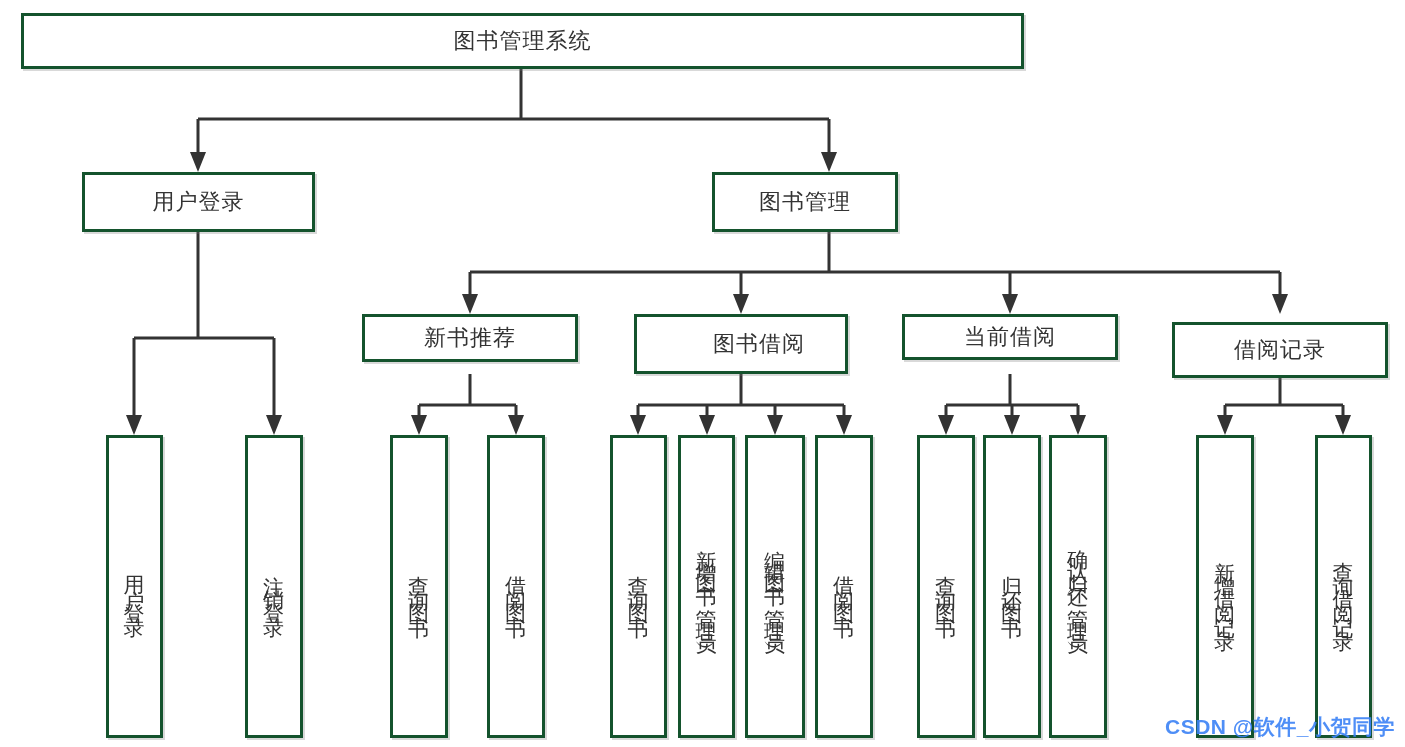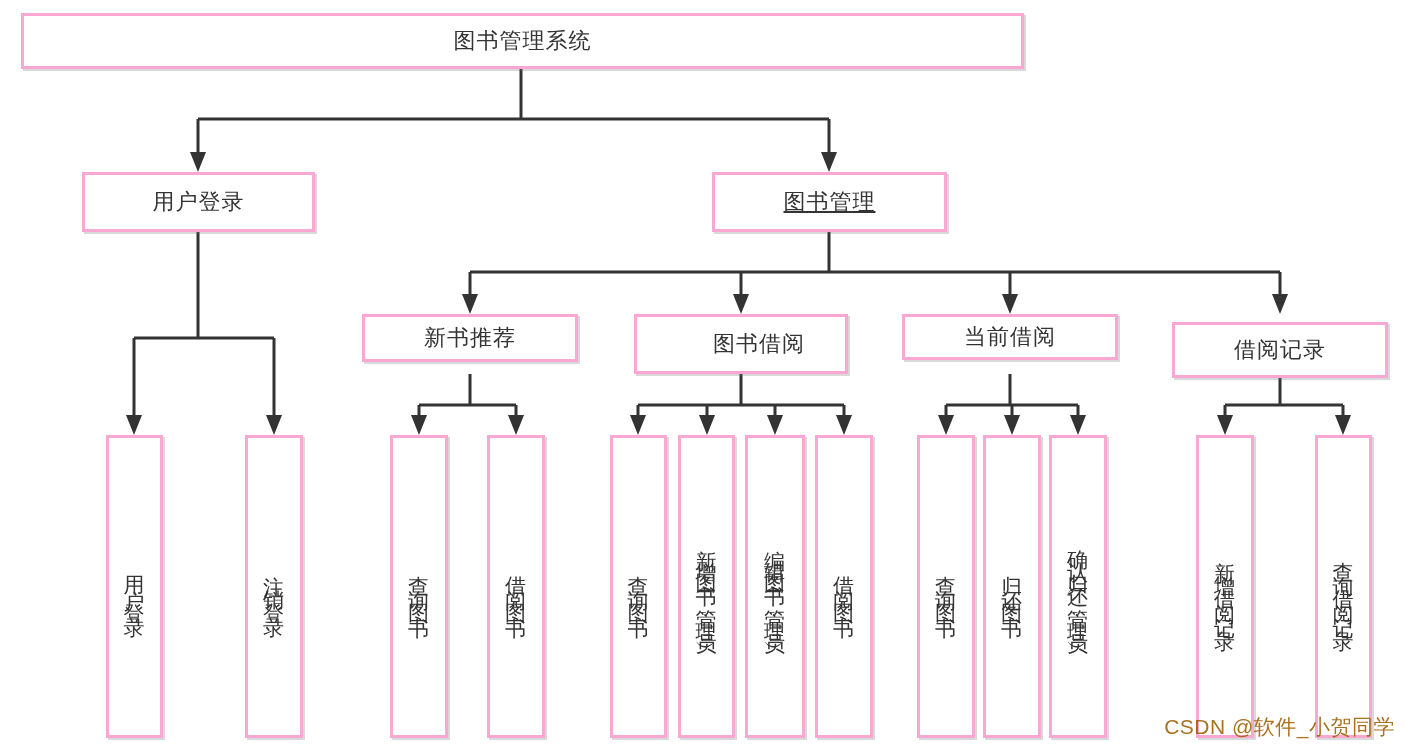--- a/index.html
+++ b/index.html
@@ -19,21 +19,21 @@
     position: absolute;
     left: 0;
     top: 0;
     width: 1405px;
     height: 747px;
     pointer-events: none;
   }
   .node {
     position: absolute;
     box-sizing: border-box;
-    border: 3px solid #f9a8d4;
+    border: 3px solid #14532d;
     background: #ffffff;
     color: #333333;
     display: flex;
     align-items: center;
     justify-content: center;
     box-shadow: 2px 2px 0 rgba(120,120,120,0.28);
   }
   .hnode {
     font-size: 22px;
     letter-spacing: 1px;
@@ -47,24 +47,25 @@
     white-space: nowrap;
   }
   .vnode.tight span {
     letter-spacing: 12px;
   }
   .watermark {
     position: absolute;
     right: 10px;
     bottom: 6px;
     font-size: 21px;
-    color: #a16207;
+    color: #3b82f6;
     opacity: 0.9;
     z-index: 10;
     letter-spacing: 0.5px;
+    font-weight: bold;
   }
 </style>
 </head>
 <body>
 
 <div class="canvas">
 
   <svg class="connectors" viewBox="0 0 1405 747" xmlns="http://www.w3.org/2000/svg">
     <path fill="none" stroke="#333333" stroke-width="3" d="
       M521 69 V119 M198 119 H829 M198 119 V156 M829 119 V156
@@ -93,21 +94,21 @@
       <polygon points="1004,415 1020,415 1012,435"></polygon>
       <polygon points="1070,415 1086,415 1078,435"></polygon>
       <polygon points="1217,415 1233,415 1225,435"></polygon>
       <polygon points="1335,415 1351,415 1343,435"></polygon>
     </g>
   </svg>
 
   <div class="node hnode" style="left:21px; top:13px; width:1003px; height:56px;">图书管理系统</div>
 
   <div class="node hnode" style="left:82px; top:172px; width:233px; height:60px;">用户登录</div>
-  <div class="node hnode" style="left:712px; top:172px; width:235px; height:60px;text-decoration:underline;">图书管理</div>
+  <div class="node hnode" style="left:712px; top:172px; width:186px; height:60px;">图书管理</div>
 
   <div class="node hnode" style="left:362px; top:314px; width:216px; height:48px;">新书推荐</div>
   <div class="node hnode" style="left:634px; top:314px; width:214px; height:60px;padding-left:36px;">图书借阅</div>
   <div class="node hnode" style="left:902px; top:314px; width:216px; height:46px;">当前借阅</div>
   <div class="node hnode" style="left:1172px; top:322px; width:216px; height:56px;">借阅记录</div>
 
   <div class="node vnode" style="left:106px; top:435px; width:57px; height:303px;">
     <span>用户登录</span>
   </div>
   <div class="node vnode" style="left:245px; top:435px; width:58px; height:303px;">

